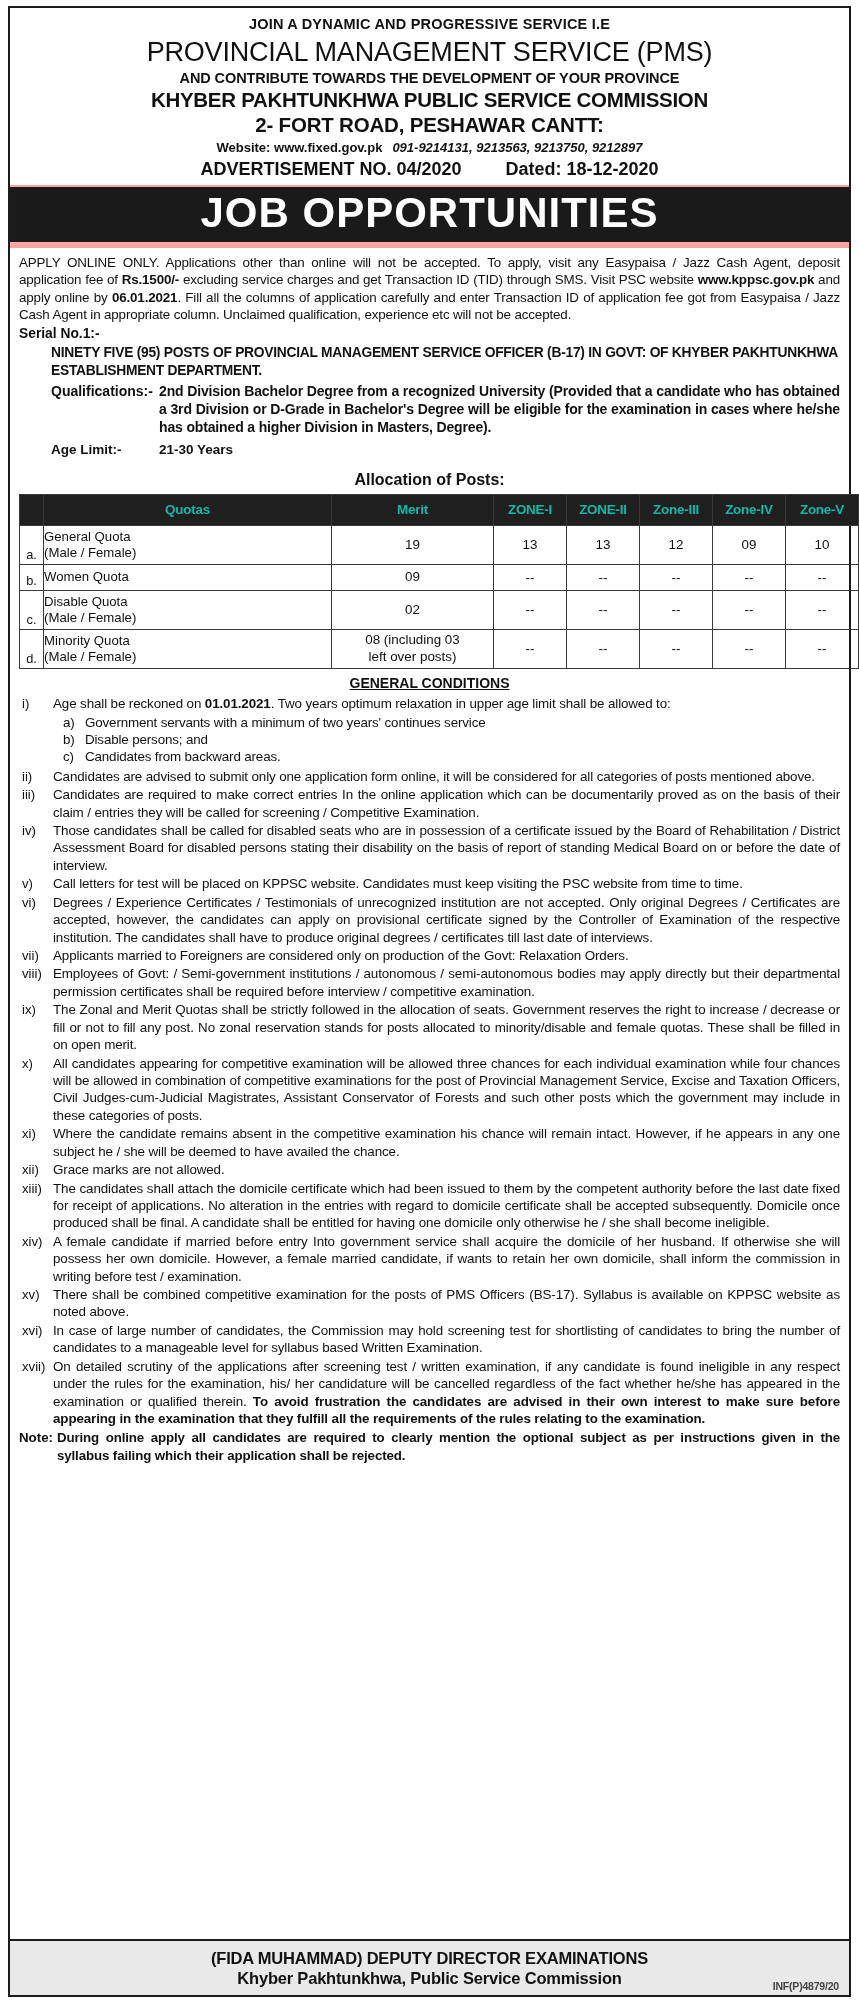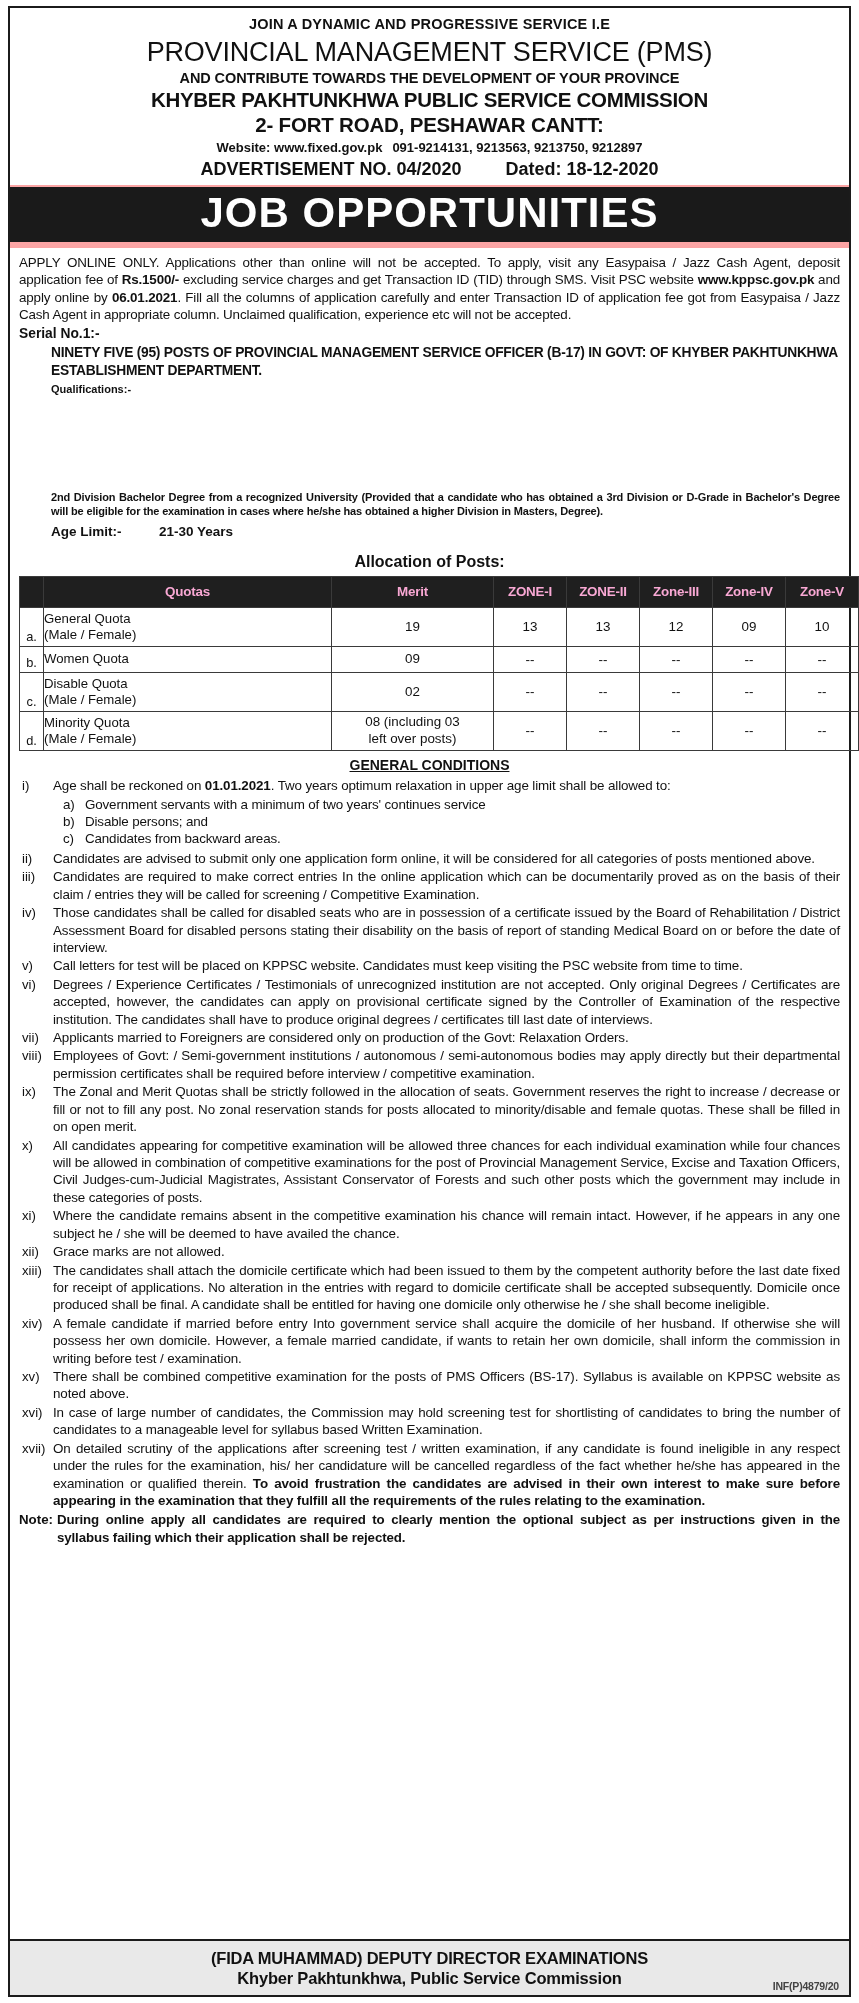--- a/index.html
+++ b/index.html
@@ -72,21 +72,21 @@
     font-weight: bold;
     line-height: 1.2;
     letter-spacing: -.2px;
   }
   .mh-contact {
     font-size: 13px;
     font-weight: bold;
     line-height: 1.35;
     margin-top: 2px;
   }
-  .mh-contact .phones { margin-left: 10px; }
+  .mh-contact .phones { margin-left: 10px; font-style: italic; }
   .mh-advt {
     font-size: 18px;
     font-weight: bold;
     line-height: 1.35;
     display: flex;
     justify-content: center;
     gap: 44px;
   }
 
   
@@ -127,22 +127,21 @@
     font-size: 13.8px;
     margin: 1px 0 0 32px;
     line-height: 1.3;
     letter-spacing: -.25px;
   }
 
   .qual-row {
     display: flex;
     margin: 2px 0 0 32px;
     font-weight: bold;
-    font-size: 11px;
-    flex-direction: column;
+    font-size: 14px;
   }
   .qual-label {
     flex: 0 0 108px;
     font-weight: bold;
   }
   .qual-text {
     flex: 1 1 auto;
     text-align: justify;
     letter-spacing: -.15px;
     line-height: 1.3;
@@ -169,21 +168,21 @@
     table-layout: fixed;
     font-size: 13.2px;
   }
   table.alloc th,
   table.alloc td {
     border: 1px solid #3a3a3a;
     padding: 0;
   }
   table.alloc thead th {
     background: #1f1f1f;
-    color: #f9a8d4;
+    color: #14b8a6;
     font-weight: bold;
     text-align: center;
     height: 30px;
     font-size: 13.4px;
     letter-spacing: -.2px;
   }
   .col-idx  { width: 24px; }
   .col-quota{ width: 288px; }
   .col-merit{ width: 162px; }
   .col-zone { width: 73px; }

